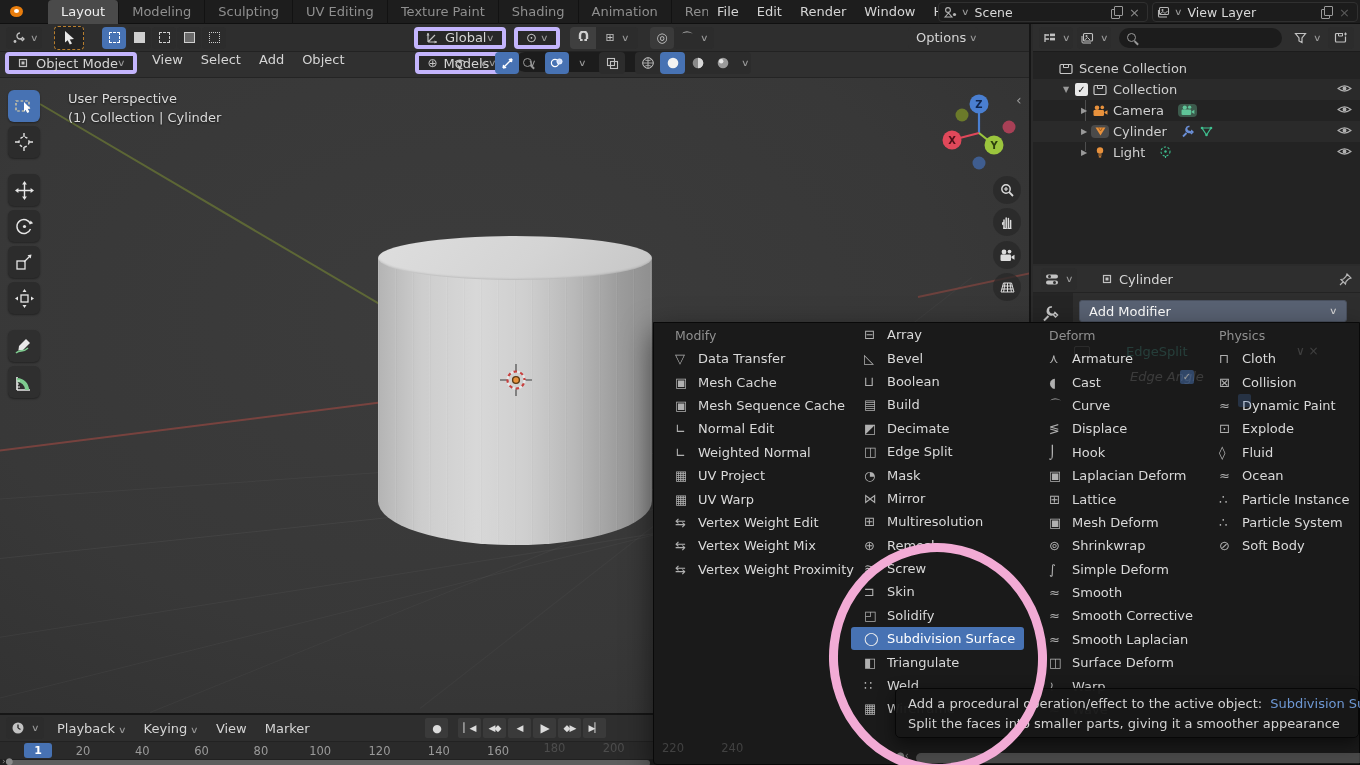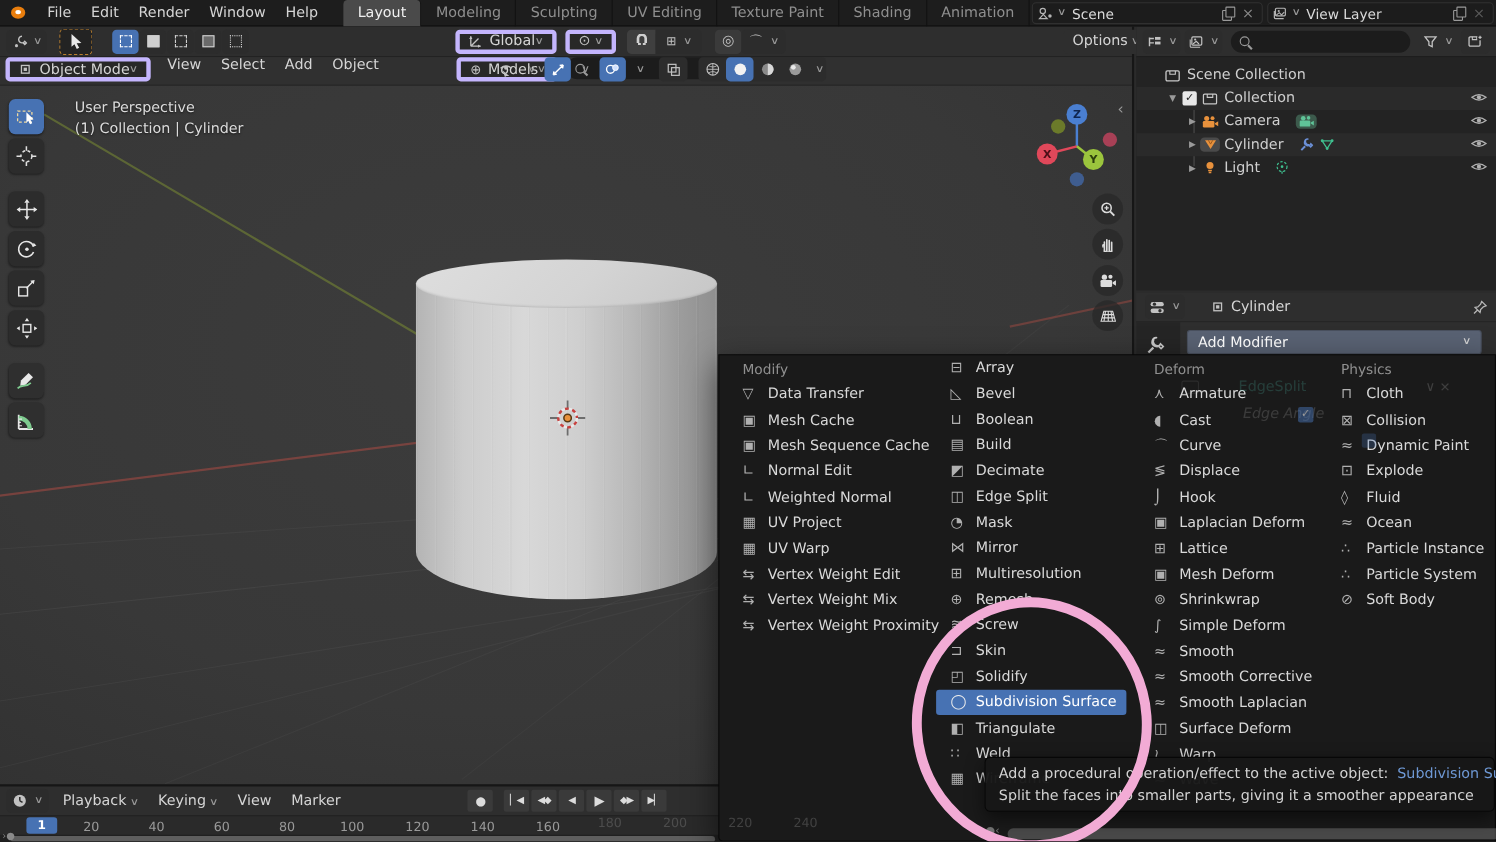--- a/index.html
+++ b/index.html
@@ -146,37 +146,37 @@
 </style>
 </head>
 <body>
 
 <div id="app">
 
   <div id="topbar">
     <div id="blender-logo">
         <div class="dot"></div>
       </div>
-    <div id="topbar-menus" style="display:flex;">
-        <span class="menu-item">File</span>
-        <span class="menu-item">Edit</span>
-        <span class="menu-item">Render</span>
-        <span class="menu-item">Window</span>
-        <span class="menu-item">Help</span>
-      </div>
     <div id="workspace-tabs">
         <div class="ws-tab active">Layout</div>
         <div class="ws-tab">Modeling</div>
         <div class="ws-tab">Sculpting</div>
         <div class="ws-tab">UV Editing</div>
         <div class="ws-tab">Texture Paint</div>
         <div class="ws-tab">Shading</div>
         <div class="ws-tab">Animation</div>
         <div class="ws-tab">Rendering</div>
       </div>
+    <div id="topbar-menus" style="display:flex;">
+        <span class="menu-item">File</span>
+        <span class="menu-item">Edit</span>
+        <span class="menu-item">Render</span>
+        <span class="menu-item">Window</span>
+        <span class="menu-item">Help</span>
+      </div>
 
     <div class="id-widget" style="left:938px; width:210px;">
       <span>
         <svg width="15" height="13" viewBox="0 0 15 13">
             <circle cx="5" cy="4" r="2.4" fill="none" stroke="#b5b5b5" stroke-width="1.1"></circle>
             <path d="M2 11 L5.5 7 L9 11 Z" fill="none" stroke="#b5b5b5" stroke-width="1.1"></path>
             <circle cx="11.5" cy="8.5" r="1.6" fill="#b5b5b5"></circle>
           </svg>
       </span>
       <span class="chev">∨</span>
@@ -261,21 +261,21 @@
       <div style="display:flex;margin-left:12px;">
         <div class="icon-btn" style="width:24px;height:22px;background:#3a3a3a;">
             <span class="glyph">◎</span>
           </div>
         <div class="icon-btn" style="width:40px;height:22px;gap:3px;">
           <span class="glyph">⌒</span>
           <span class="chev">∨</span>
         </div>
       </div>
 
-      <div class="pill" style="position:absolute;left:967px;width:70px;background:#2e2e2e;border:none;">
+      <div class="pill" style="position:absolute;left:908px;width:70px;background:#2e2e2e;border:none;">
         <span>Options</span>
         <span class="chev">∨</span>
       </div>
     </div>
 
     <div id="vp-header">
       <div class="pill" style="margin-left:5px;width:132px;background:#282828;">
         <svg width="12" height="12" viewBox="0 0 12 12">
             <rect x="2.5" y="2.5" width="7" height="7" fill="none" stroke="#c2c2c2" stroke-width="1.2"></rect>
             <rect x="4.5" y="4.5" width="3" height="3" fill="#c2c2c2"></rect>

